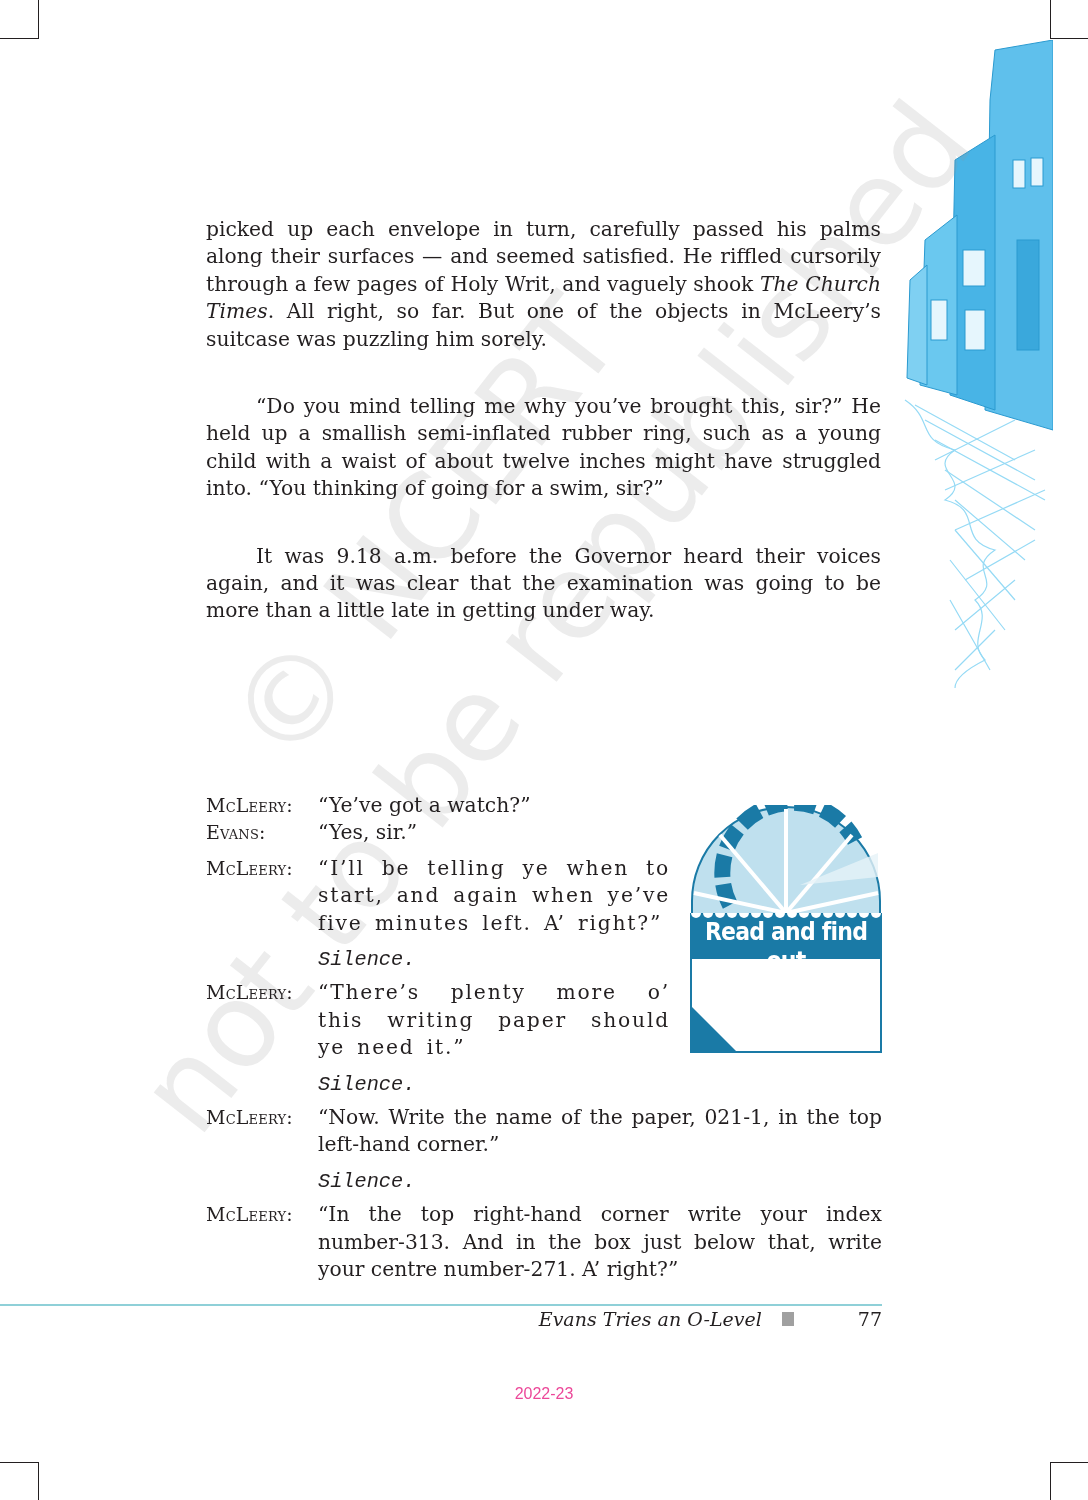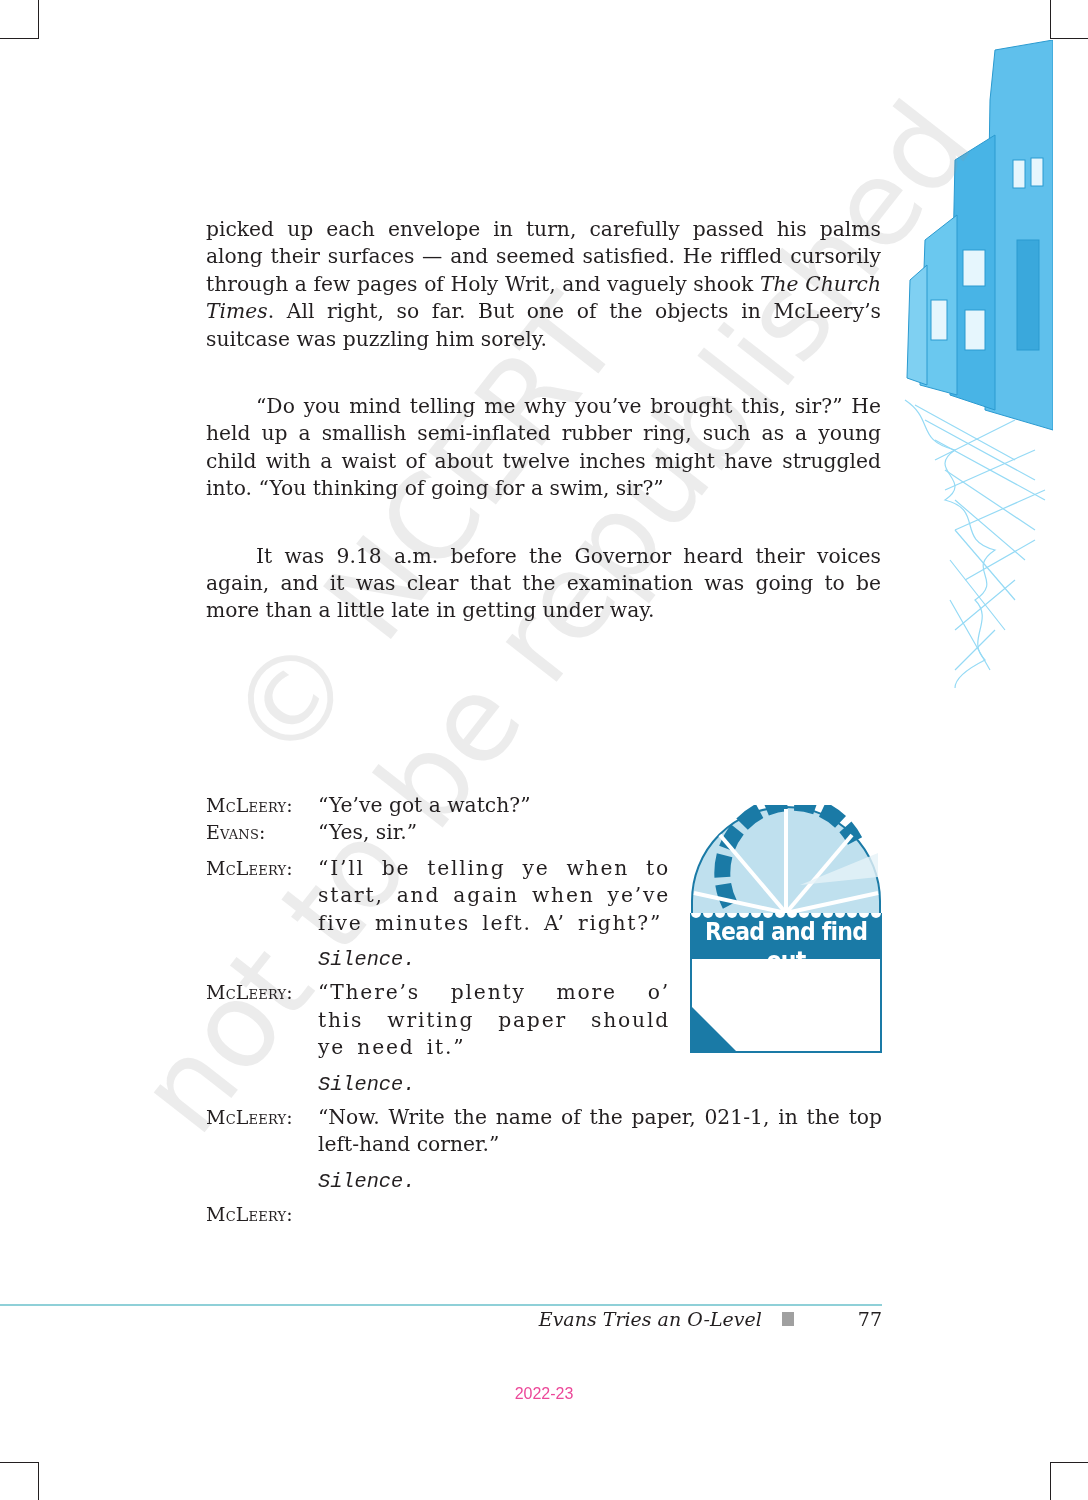--- a/index.html
+++ b/index.html
@@ -117,20 +117,21 @@
     <span class="speech narrow loose2">“There’s plenty more o’ this writing paper should ye need it.”</span>
   </div>
   <div class="silence">Silence.</div>
   <div class="dl-row">
     <span class="speaker">McLeery:</span>
     <span class="speech">“Now. Write the name of the paper, 021-1, in the top left-hand corner.”</span>
   </div>
   <div class="silence">Silence.</div>
   <div class="dl-row">
     <span class="speaker">McLeery:</span>
+    <span class="speech">“In the top right-hand corner write your index number-313. And in the box just below that, write your centre number-271. A’ right?”</span>
   </div>
 </div>
 
 <div class="rfo">
   <svg width="192" height="112" viewBox="0 0 192 112" style="position:absolute;left:0;top:0;">
     <path d="M2,110 L2,96 A94,94 0 0 1 190,96 L190,110 Z" fill="#bfe0ee" stroke="#1a7aa6" stroke-width="2"></path>
     <path d="M40,100 A62,62 0 0 1 165,36" fill="none" stroke="#1a7aa6" stroke-width="16" stroke-dasharray="22 7"></path>
     <g stroke="#ffffff" stroke-width="4">
       <line x1="96" y1="108" x2="96" y2="4"></line>
       <line x1="96" y1="108" x2="30" y2="30"></line>

